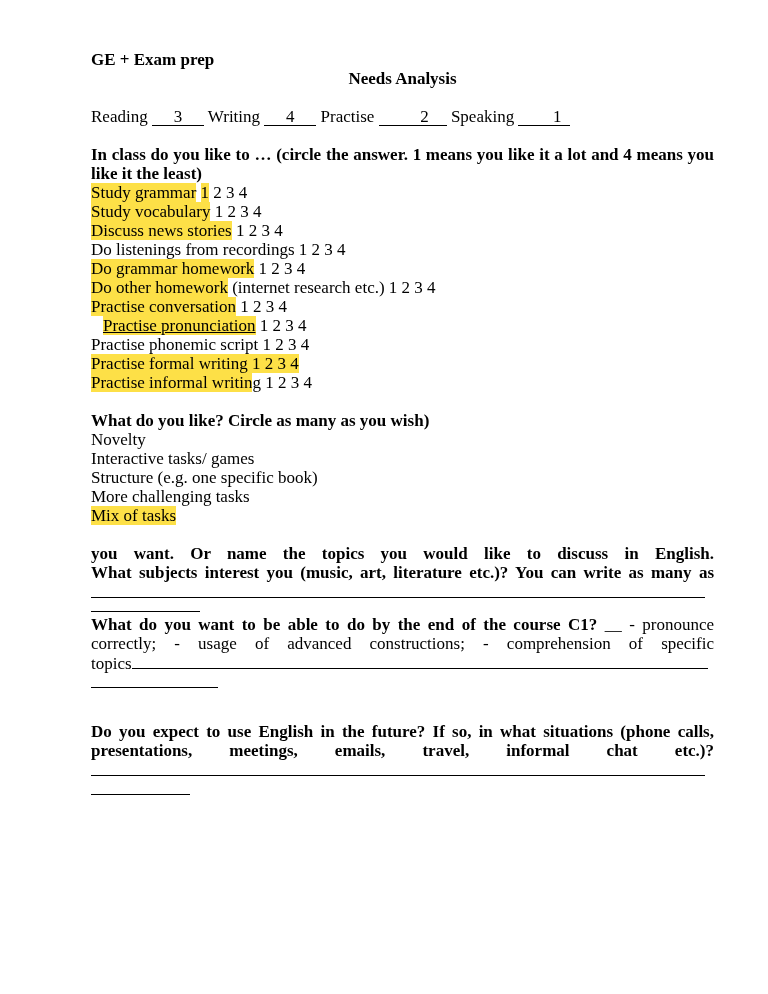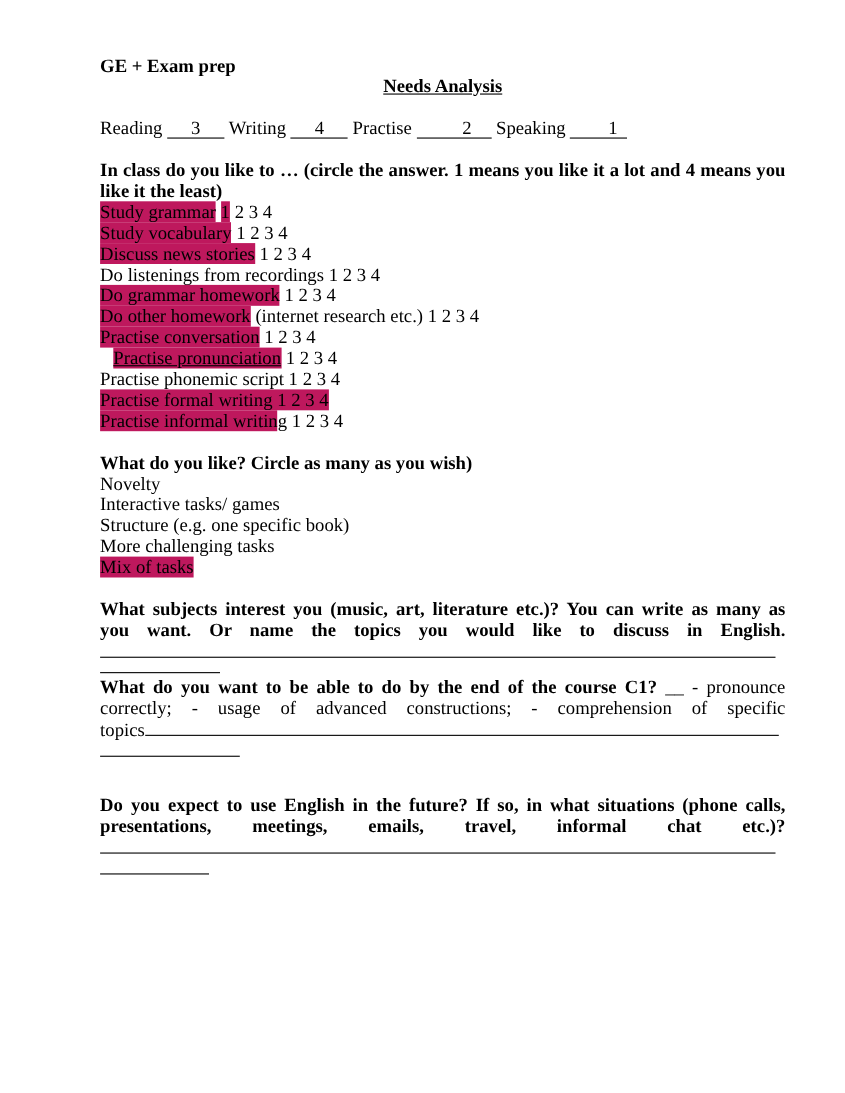--- a/index.html
+++ b/index.html
@@ -4,22 +4,22 @@
   <style>
     html, body { margin: 0; padding: 0; background: #ffffff; }
     body {
       width: 768px; height: 994px; position: relative; overflow: hidden;
       font-family: "Liberation Serif", "DejaVu Serif", serif;
       color: #000000; font-size: 17px; line-height: 19px;
     }
     .page { position: absolute; left: 91px; top: 50px; width: 623px; }
     .line { white-space: nowrap; height: 19px; }
     .b { font-weight: bold; }
-    .center { text-align: center; text-decoration: underline; }
-    .hl { background: #be185d; }
+    .center { text-align: center; }
+    .hl { background: #fde047; }
     .ul { text-decoration: underline; margin-left: 12px; }
     .gap { height: 19px; }
     .just { text-align: justify; text-align-last: justify; }
     .rule { display: block; height: 19px; position: relative; }
     .rule::after { content: ""; position: absolute; left: 0; bottom: 3px; height: 1px; background: #000; }
     .rule.full::after { width: 614px; }
     .rule.short1::after { width: 109px; }
     .rule.short2::after { width: 127px; }
     .rule.short3::after { width: 99px; }
     .blank { display: inline-block; border-bottom: 1px solid #000; height: 15px; vertical-align: baseline; }
@@ -95,22 +95,22 @@
   <div class="gap"></div>
 
   <div class="line b">What do you like? Circle as many as you wish)</div>
   <div class="line"><span>Novelty</span></div>
   <div class="line"><span>Interactive tasks/ games</span></div>
   <div class="line"><span>Structure (e.g. one specific book)</span></div>
   <div class="line"><span>More challenging tasks</span></div>
   <div class="line"><span class="hl">Mix of tasks</span></div>
   <div class="gap"></div>
 
+  <div class="line b just">you want. Or name the topics you would like to discuss in English.</div>
   <div class="line b just">What subjects interest you (music, art, literature etc.)? You can write as many as</div>
-  <div class="line b just">you want. Or name the topics you would like to discuss in English.</div>
   <div class="rule full"></div>
   <div class="rule short1" style="height:14px"></div>
 
   <div class="line just">
     <span class="b">What do you want to be able to do by the end of the course C1?</span>
     <span>__</span>
     <span>- pronounce</span>
   </div>
   <div class="line just">correctly; - usage of advanced constructions; - comprehension of specific</div>
   <div class="line">

